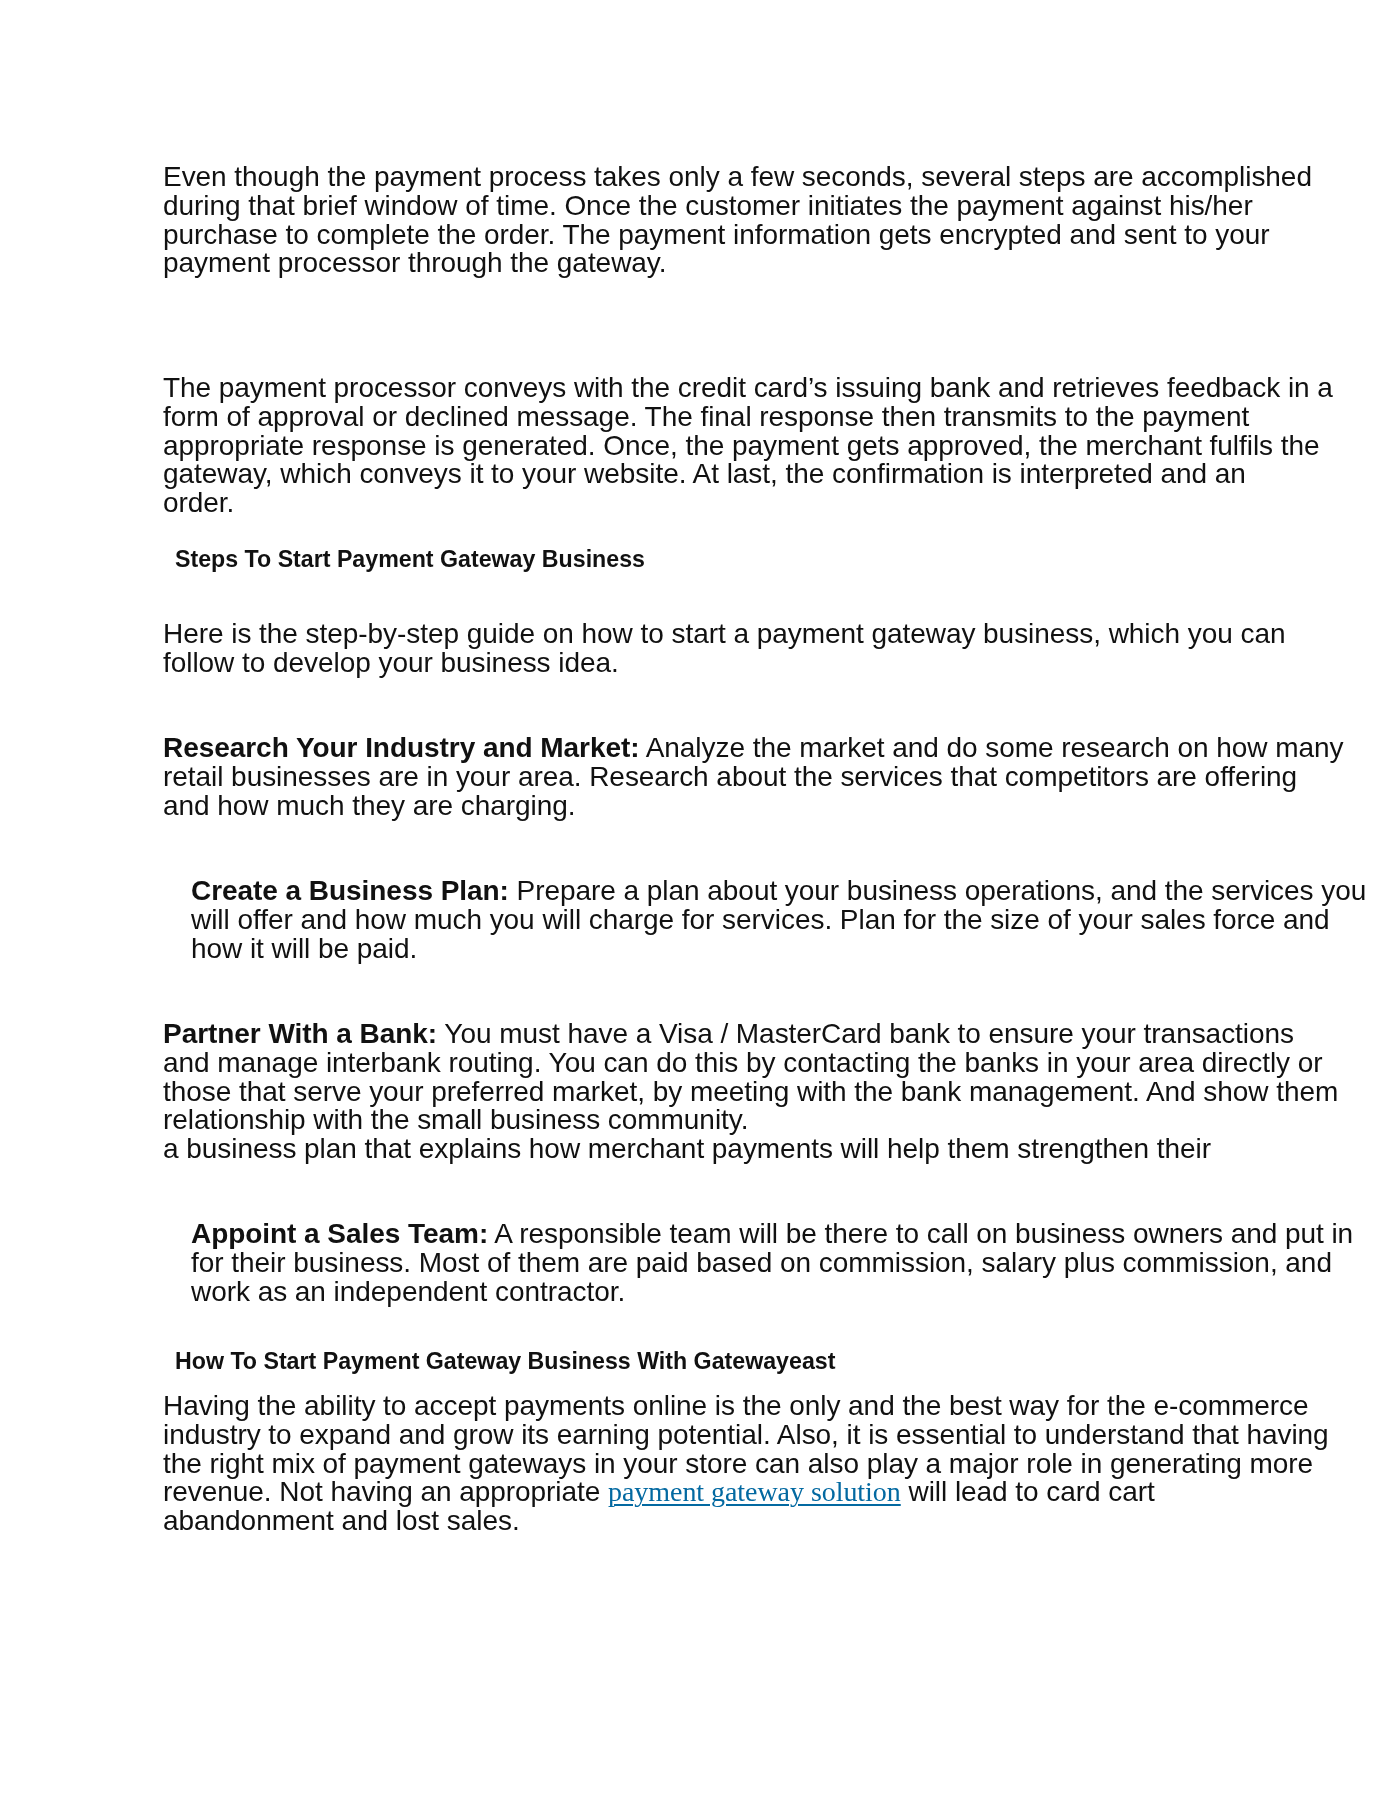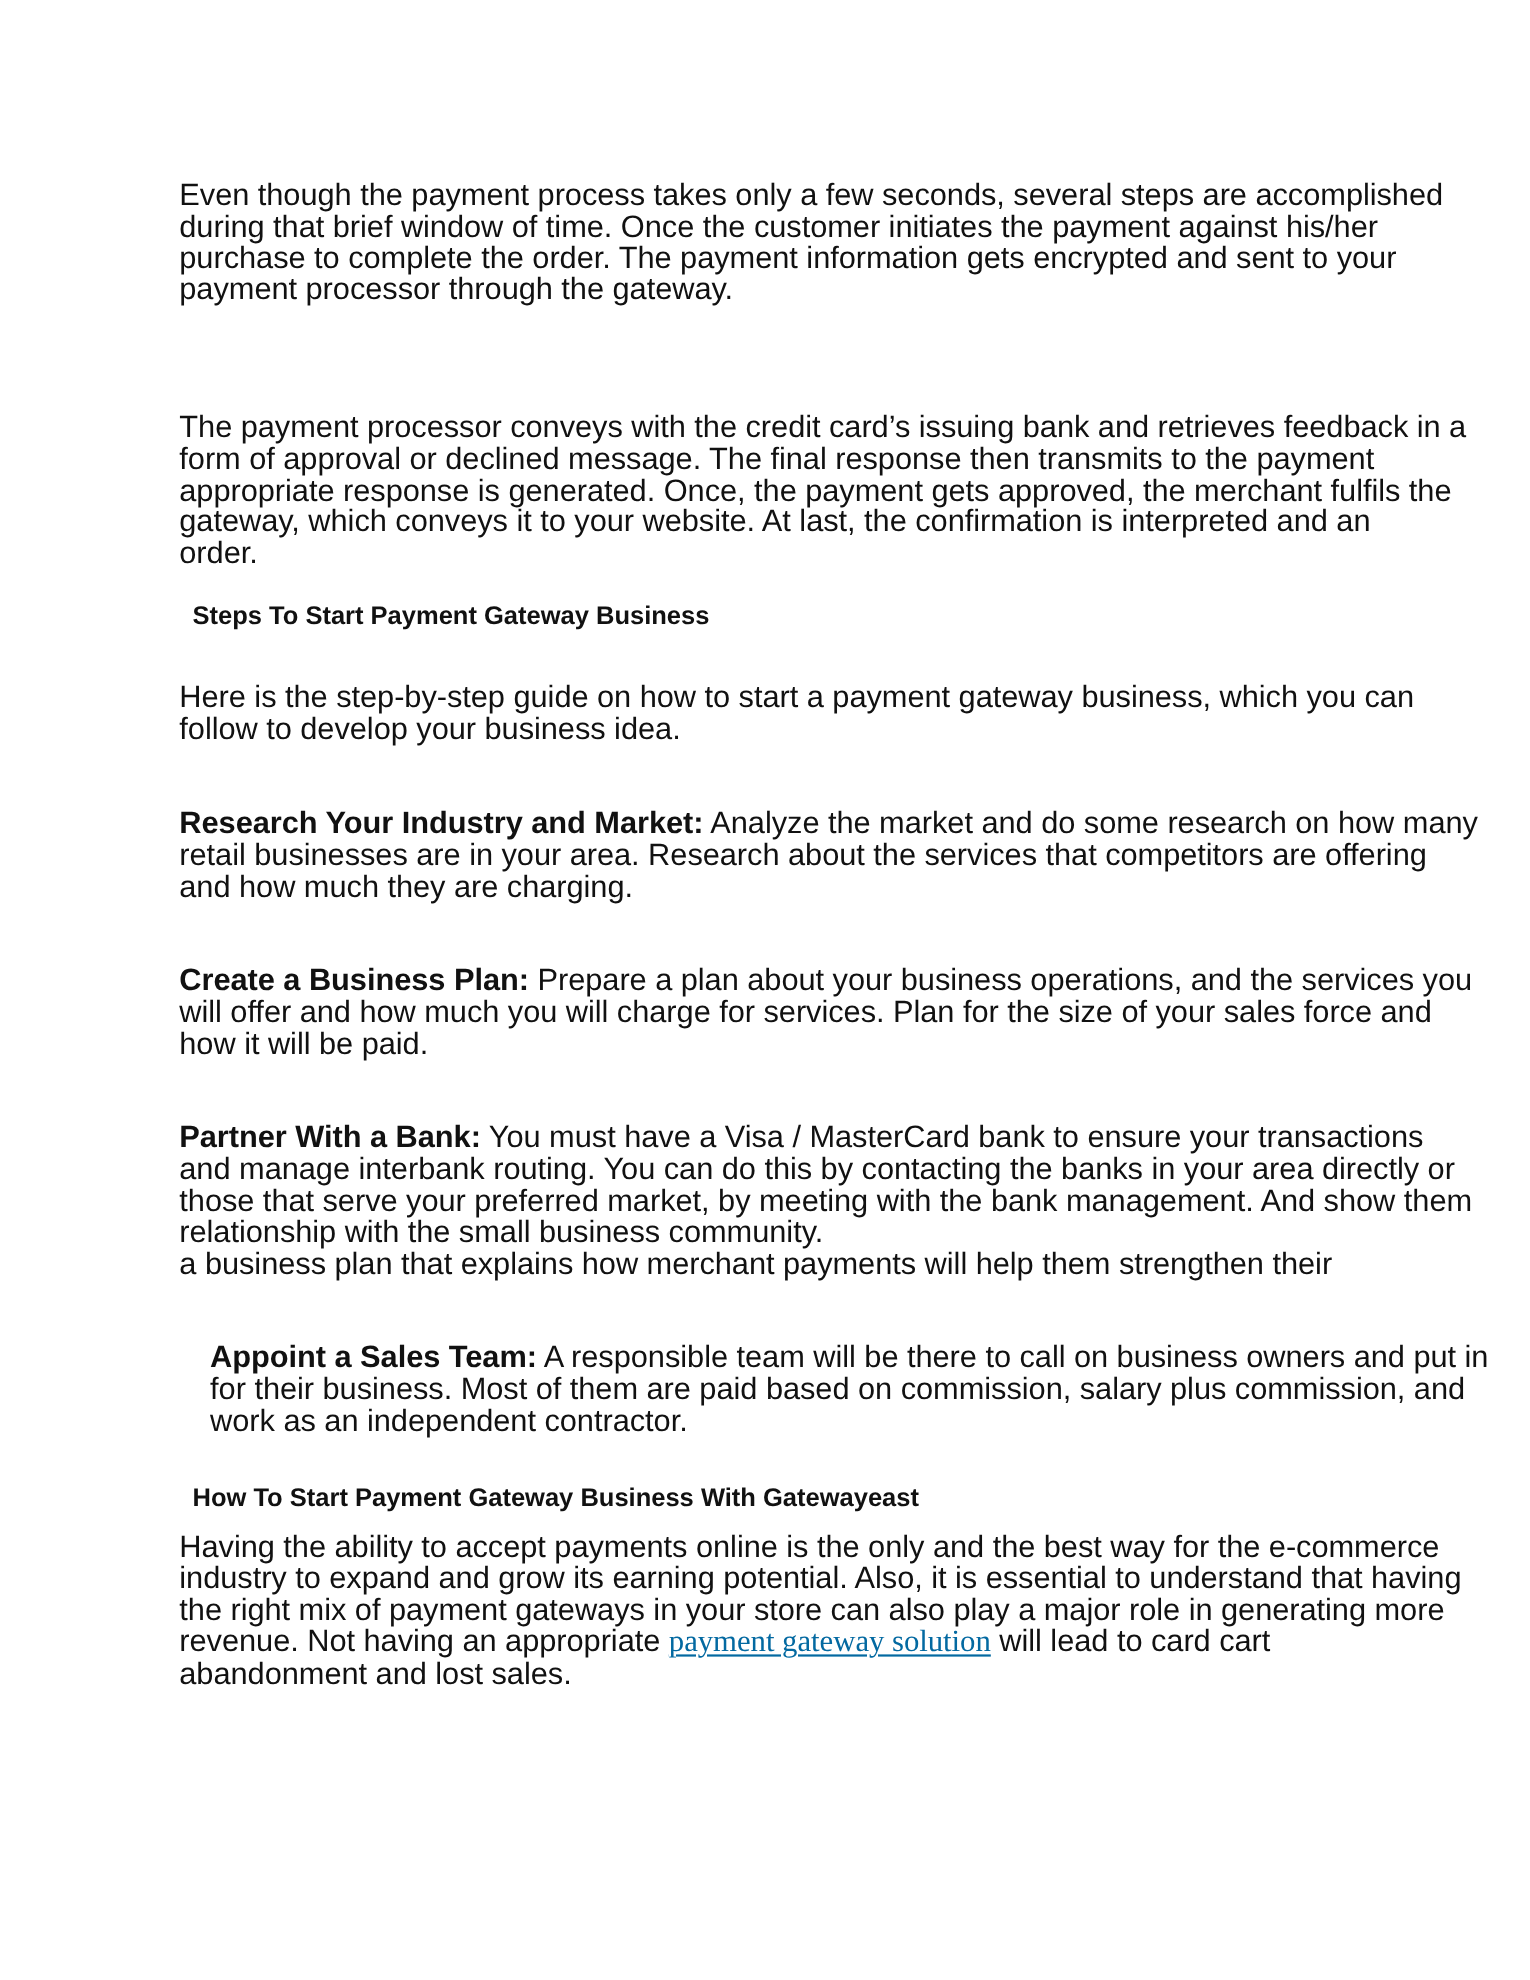--- a/index.html
+++ b/index.html
@@ -75,21 +75,21 @@
     <span class="line">Here is the step-by-step guide on how to start a payment gateway business, which you can</span>
     <span class="line">follow to develop your business idea.</span>
   </p>
 
   <p class="para" style="top:571px;">
     <span class="line"><span class="b">Research Your Industry and Market:</span><span> Analyze the market and do some research on how many</span></span>
     <span class="line">retail businesses are in your area. Research about the services that competitors are offering</span>
     <span class="line">and how much they are charging.</span>
   </p>
 
-  <p class="para" style="top:714px;">
+  <p class="para" style="top:714px;margin-left:28px;">
     <span class="line"><span class="b">Create a Business Plan:</span><span> Prepare a plan about your business operations, and the services you</span></span>
     <span class="line">will offer and how much you will charge for services. Plan for the size of your sales force and</span>
     <span class="line">how it will be paid.</span>
   </p>
 
   <p class="para" style="top:857px;">
     <span class="line"><span class="b">Partner With a Bank:</span><span> You must have a Visa / MasterCard bank to ensure your transactions</span></span>
     <span class="line">and manage interbank routing. You can do this by contacting the banks in your area directly or</span>
     <span class="line">those that serve your preferred market, by meeting with the bank management. And show them</span>
     <span class="line">relationship with the small business community.</span>

